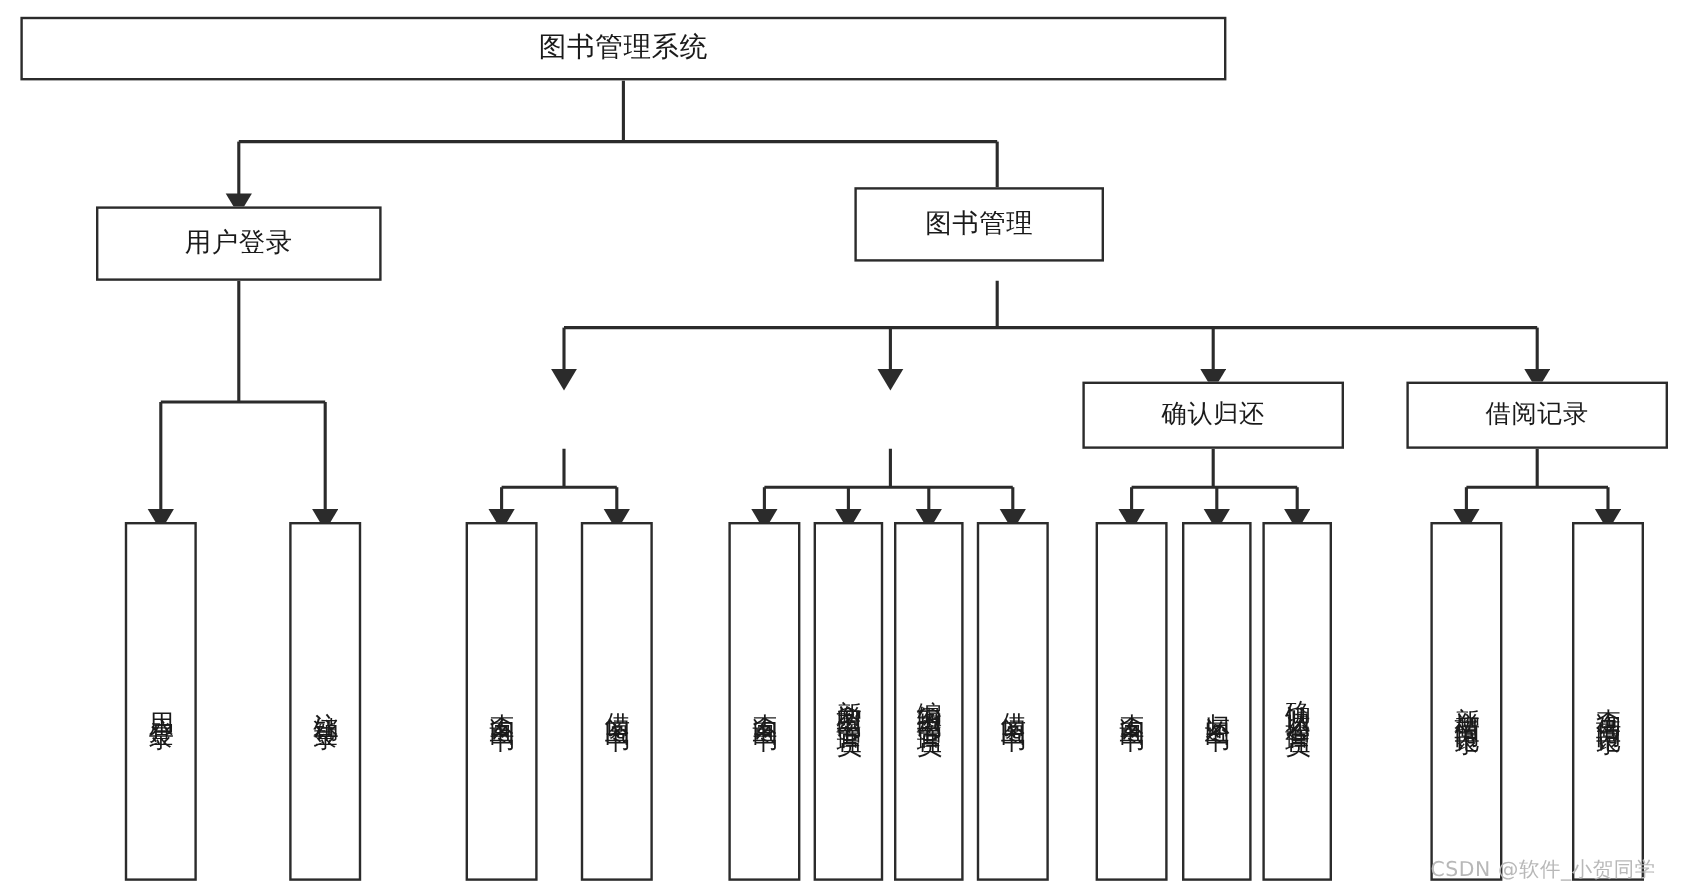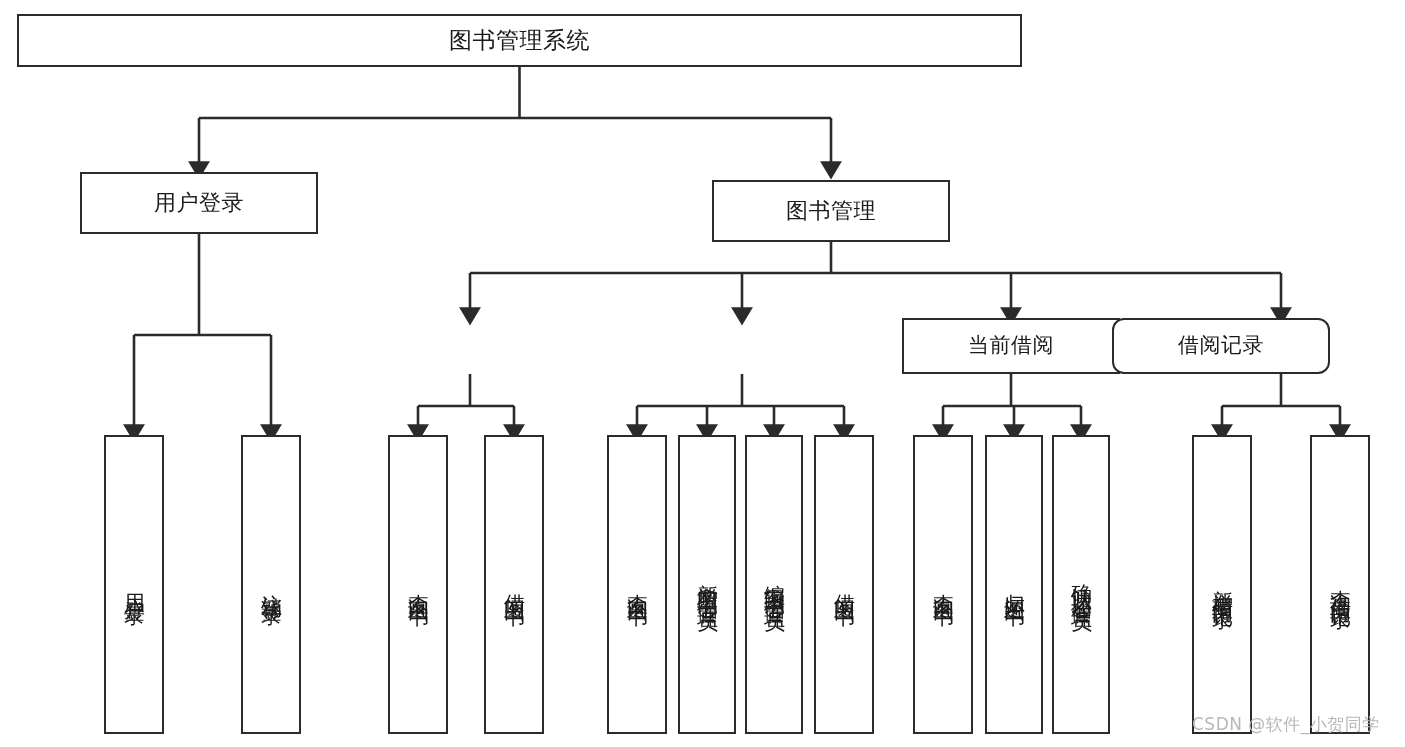--- a/index.html
+++ b/index.html
@@ -85,28 +85,28 @@
       </g>
   </svg>
 
   <div class="node node-root" style="left: 17px; top: 14px; width: 1005px; height: 53px;">
     <span class="node-label">图书管理系统</span>
   </div>
 
   <div class="node node-l2" style="left: 80px; top: 172px; width: 238px; height: 62px;">
     <span class="node-label">用户登录</span>
   </div>
-  <div class="node node-l2" style="left: 712px; top: 180px; width: 238px; height: 62px;">
+  <div class="node node-l2" style="left: 712px; top: 156px; width: 208px; height: 62px;">
     <span class="node-label">图书管理</span>
   </div>
 
   <div class="node node-l3" style="left: 902px; top: 318px; width: 218px; height: 56px;">
-    <span class="node-label">当前借阅</span>
+    <span class="node-label">确认归还</span>
   </div>
-  <div class="node node-l3" style="left: 1112px; top: 318px; width: 218px; height: 56px; border-radius: 12px;">
+  <div class="node node-l3" style="left: 1172px; top: 318px; width: 218px; height: 56px;">
     <span class="node-label">借阅记录</span>
   </div>
 
   <div class="node node-leaf" style="left: 104px; top: 435px; width: 60px; height: 299px;">
     <span class="node-label">用户登录</span>
   </div>
   <div class="node node-leaf" style="left: 241px; top: 435px; width: 60px; height: 299px;">
     <span class="node-label">注销登录</span>
   </div>
   <div class="node node-leaf" style="left: 388px; top: 435px; width: 60px; height: 299px;">

